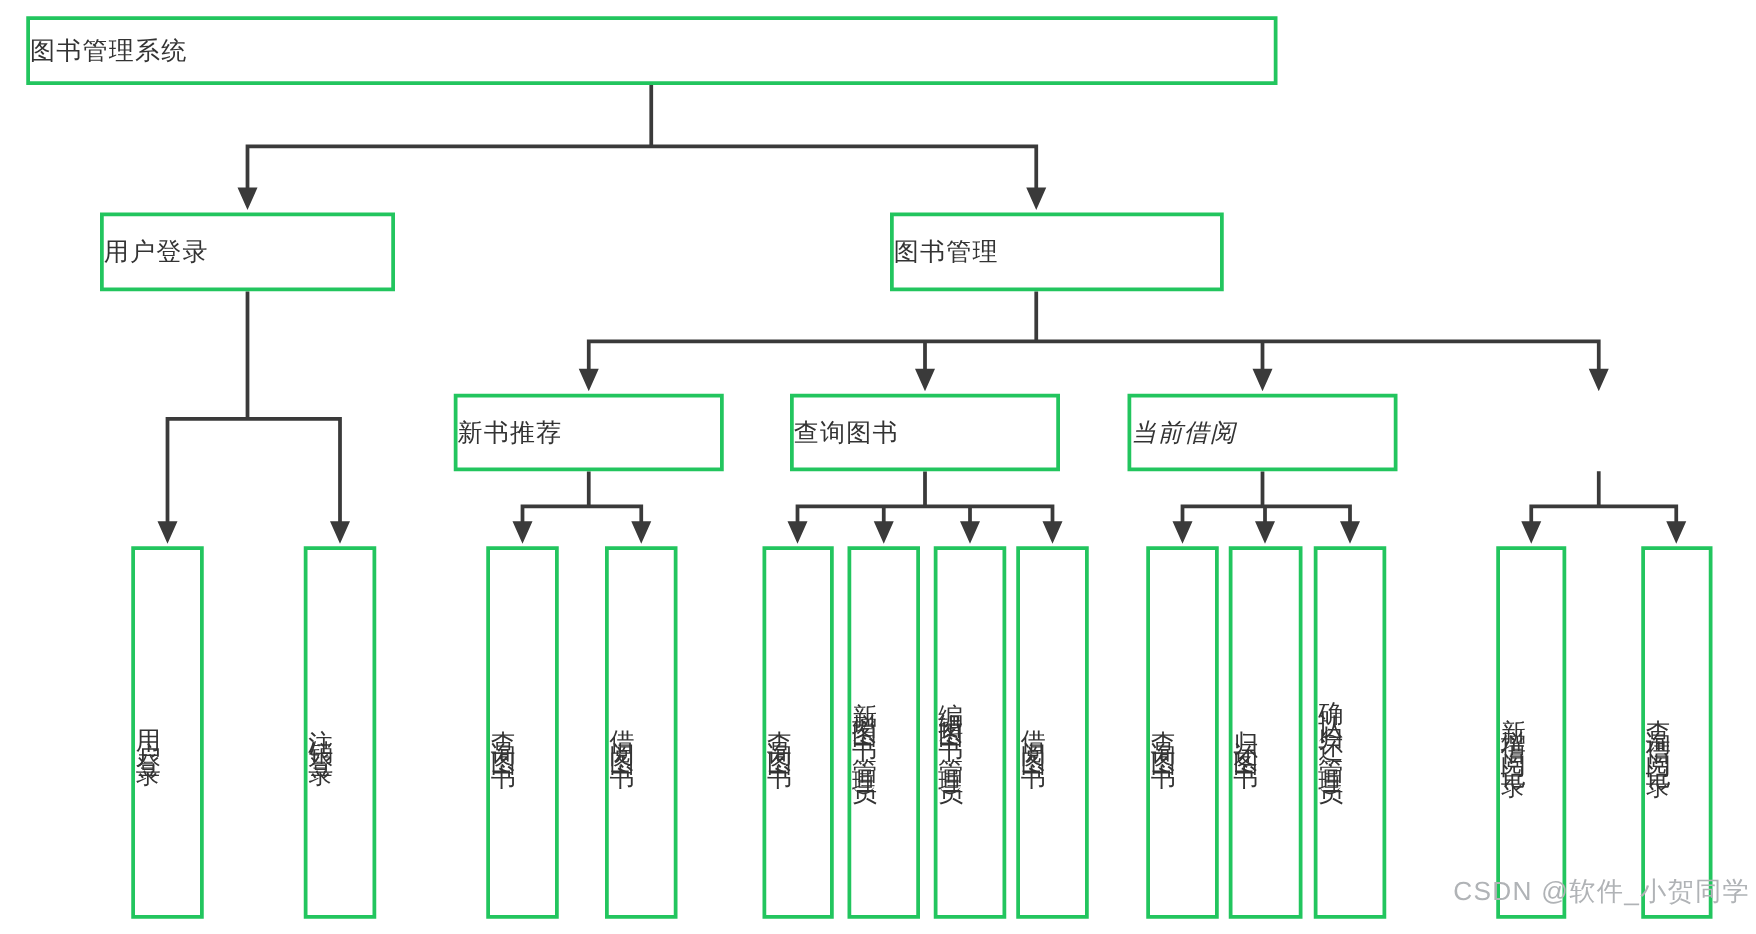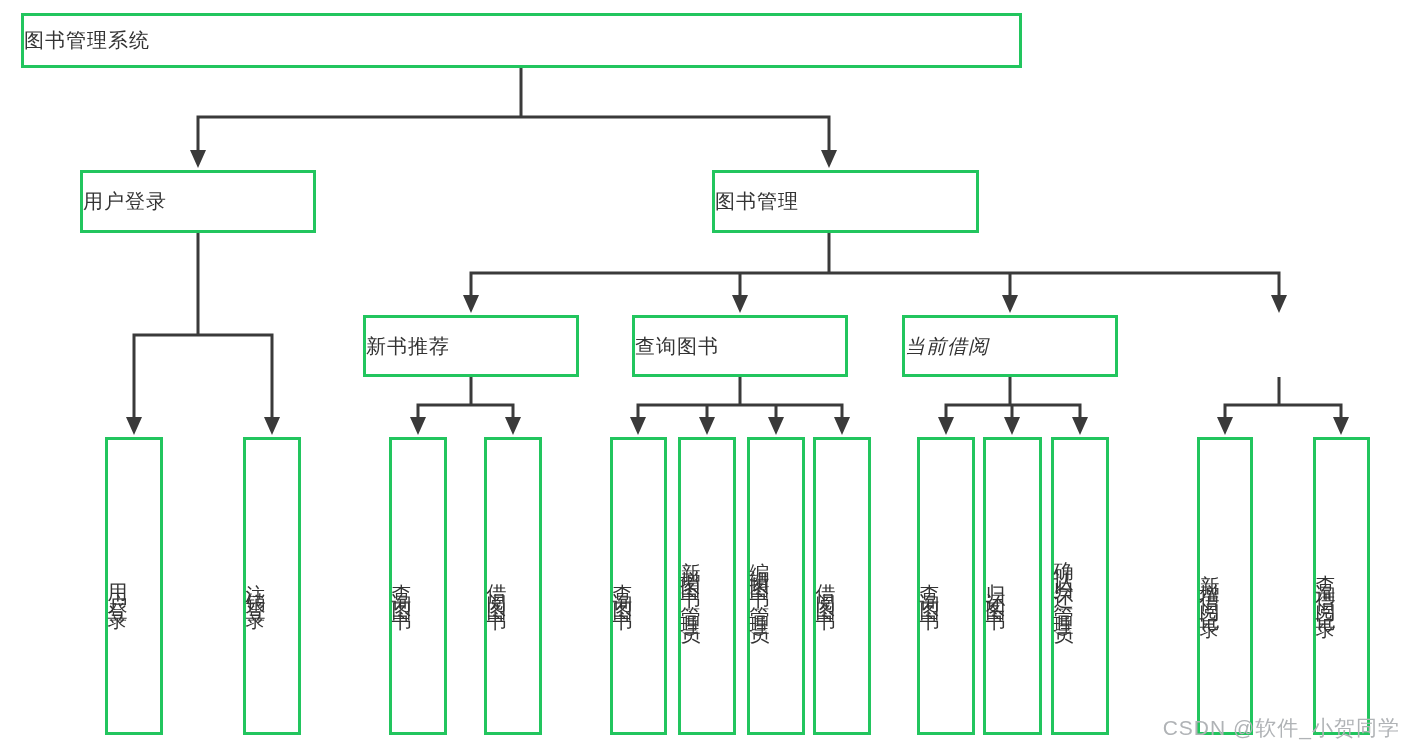--- a/index.html
+++ b/index.html
@@ -54,21 +54,21 @@
   .lf7  { left: 747px;  width: 58px; }
   .lf8  { left: 813px;  width: 58px; }
   .lf9  { left: 917px;  width: 58px; }
   .lf10 { left: 983px;  width: 59px; }
   .lf11 { left: 1051px; width: 58px; }
   .lf12 { left: 1197px; width: 56px; }
   .lf13 { left: 1313px; width: 57px; }
   .watermark {
     position: absolute;
     right: 5px;
-    bottom: 5px;
+    bottom: 20px;
     z-index: 5;
     font-size: 21px;
     color: #b0b3b6;
     letter-spacing: 1px;
     white-space: nowrap;
   }
 </style>
 </head>
 <body>
 

